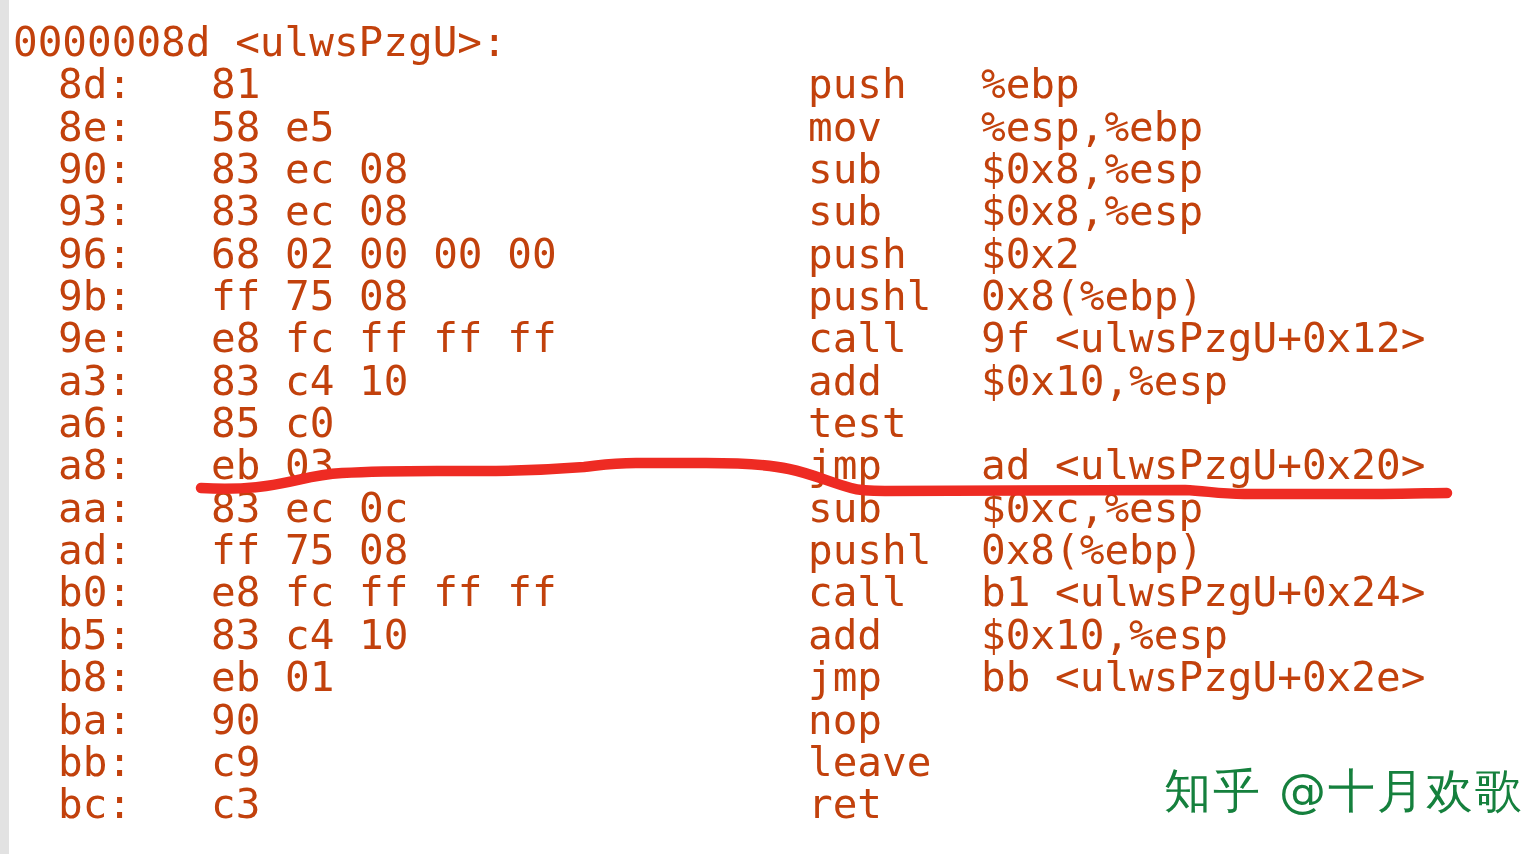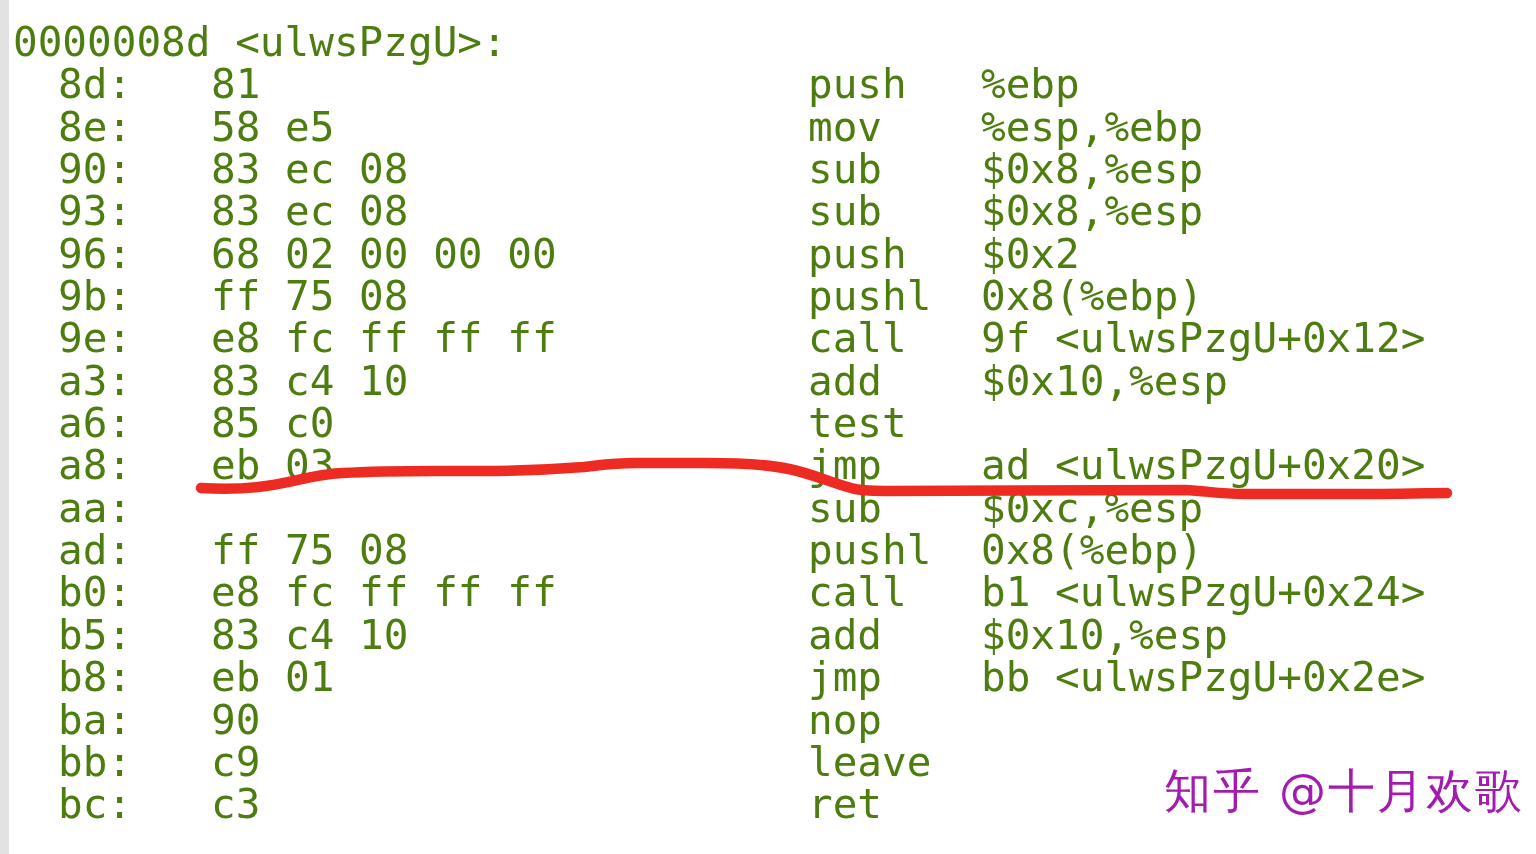--- a/index.html
+++ b/index.html
@@ -21,21 +21,21 @@
     top: 0;
     width: 9px;
     height: 100%;
     background: #e2e2e2;
   }
   .listing {
     position: absolute;
     left: 0;
     top: 21px;
     width: 100%;
-    color: #4d7c0f;
+    color: #c2410c;
     font-size: 41px;
     font-weight: normal;
   }
   .line {
     position: relative;
     height: 42.35px;
     line-height: 42.35px;
     white-space: pre;
   }
   .line span { position: absolute; top: 0; white-space: pre; }
@@ -52,21 +52,21 @@
     height: 854px;
     pointer-events: none;
   }
   .watermark {
     position: absolute;
     left: 1164px;
     top: 760px;
     font-family: "DejaVu Sans", "Liberation Sans", sans-serif;
     font-size: 47px;
     letter-spacing: 2px;
-    color: #a21caf;
+    color: #15803d;
     text-shadow: 2px 2px 0 rgba(255,255,255,0.95), -1px -1px 0 rgba(255,255,255,0.85);
     white-space: nowrap;
   }
 </style>
 </head>
 <body>
 
 <div class="screen">
 
   <div class="edge-strip"></div>
@@ -130,20 +130,21 @@
       <span class="mnem">test</span>
     </div>
         <div class="line">
       <span class="addr">a8:</span>
       <span class="bytes">eb 03</span>
       <span class="mnem">jmp</span>
       <span class="ops">ad &lt;ulwsPzgU+0x20&gt;</span>
     </div>
         <div class="line">
       <span class="addr">aa:</span>
+      <span class="bytes">83 ec 0c</span>
       <span class="mnem">sub</span>
       <span class="ops">$0xc,%esp</span>
     </div>
         <div class="line">
       <span class="addr">ad:</span>
       <span class="bytes">ff 75 08</span>
       <span class="mnem">pushl</span>
       <span class="ops">0x8(%ebp)</span>
     </div>
         <div class="line">

